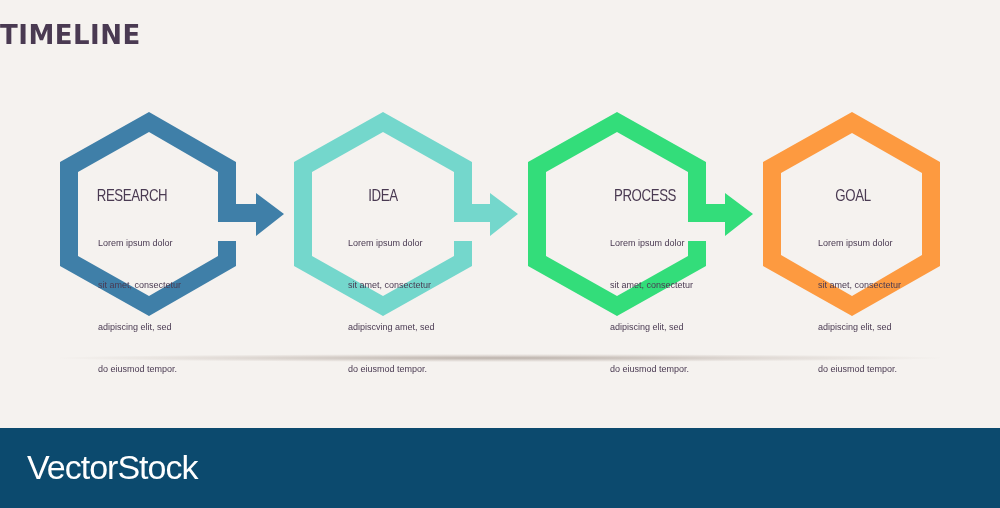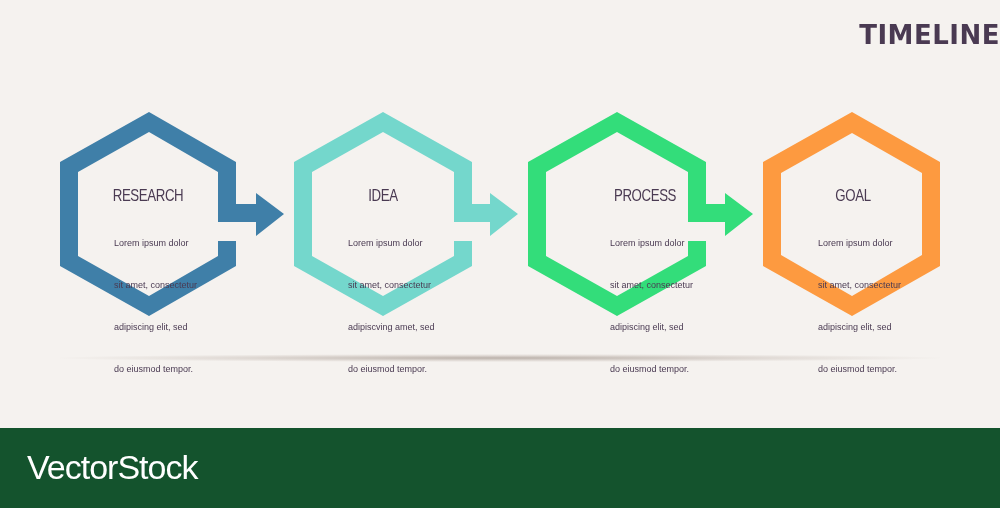--- a/index.html
+++ b/index.html
@@ -4,21 +4,21 @@
   <style>
     html, body { margin: 0; padding: 0; }
     body {
       width: 1000px; height: 508px; overflow: hidden;
       background: #f5f2ef;
       position: relative;
       font-family: "Liberation Sans", sans-serif;
     }
     .title {
       position: absolute; left: 0; top: 20px; width: 1000px;
-      text-align: right;
+      text-align: left;
       font-family: "DejaVu Sans", sans-serif;
       font-weight: bold; font-size: 26px; letter-spacing: 0.5px;
       color: #4a3a52;
     }
     svg.diagram { position: absolute; left: 0; top: 0; }
     .step-text {
       position: absolute; width: 140px; text-align: left;
     }
     .step-title {
       display: block; text-align: center;
@@ -31,21 +31,21 @@
       display: block; font-size: 9px; line-height: 10px; color: #4a3a52;
       padding-left: 20px;
       margin-top: 32px;
     }
     .shadow {
       position: absolute; left: 60px; top: 354px; width: 880px; height: 8px;
       background: radial-gradient(ellipse at center, rgba(140,125,115,0.55) 0%, rgba(170,155,145,0.25) 45%, rgba(245,242,239,0) 72%);
     }
     .footer {
       position: absolute; left: 0; top: 428px; width: 1000px; height: 80px;
-      background: #14532d;
+      background: #0c4a6e;
       text-align: center;
     }
     .brand {
       position: absolute; left: 27px; top: 20px;
       color: #fff; font-size: 34px; letter-spacing: -1px;
       font-family: "Liberation Sans", sans-serif;
     }
     .brand-url {
       position: absolute; right: 28px; top: 29px;
       color: #fff; font-size: 22px; letter-spacing: -0.5px;
@@ -75,21 +75,21 @@
     <path fill="#33dd7a" d="M617,112 L706,162 L706,222 L688,222 L688,172 L617,132 L546,172 L546,256 L617,296 L688,256 L688,241 L706,241 L706,266 L617,316 L528,266 L528,162 Z"></path>
     <path fill="#33dd7a" d="M688,204 L725,204 L725,193 L753,214 L725,236 L725,222 L688,222 Z"></path>
   </g>
 
   <g>
     <path fill="#fd9a40" fill-rule="evenodd" d="M852,112 L940,162 L940,266 L852,316 L763,266 L763,162 Z
          M852,133 L781,173 L781,255 L852,296 L922,255 L922,173 Z"></path>
   </g>
 </svg>
 
-<div class="step-text" style="left:78px; top:186px;">
+<div class="step-text" style="left:62px; top:186px;">
   <span class="step-title">RESEARCH</span>
   <span class="step-desc" style="padding-left:36px;">Lorem ipsum dolor</span>
   <span class="step-desc" style="padding-left:36px;">sit amet, consectetur</span>
   <span class="step-desc" style="padding-left:36px;">adipiscing elit, sed</span>
   <span class="step-desc" style="padding-left:36px;">do eiusmod tempor.</span>
 </div>
 
 <div class="step-text" style="left:313px; top:186px;">
   <span class="step-title">IDEA</span>
   <span class="step-desc" style="padding-left:35px;">Lorem ipsum dolor</span>

